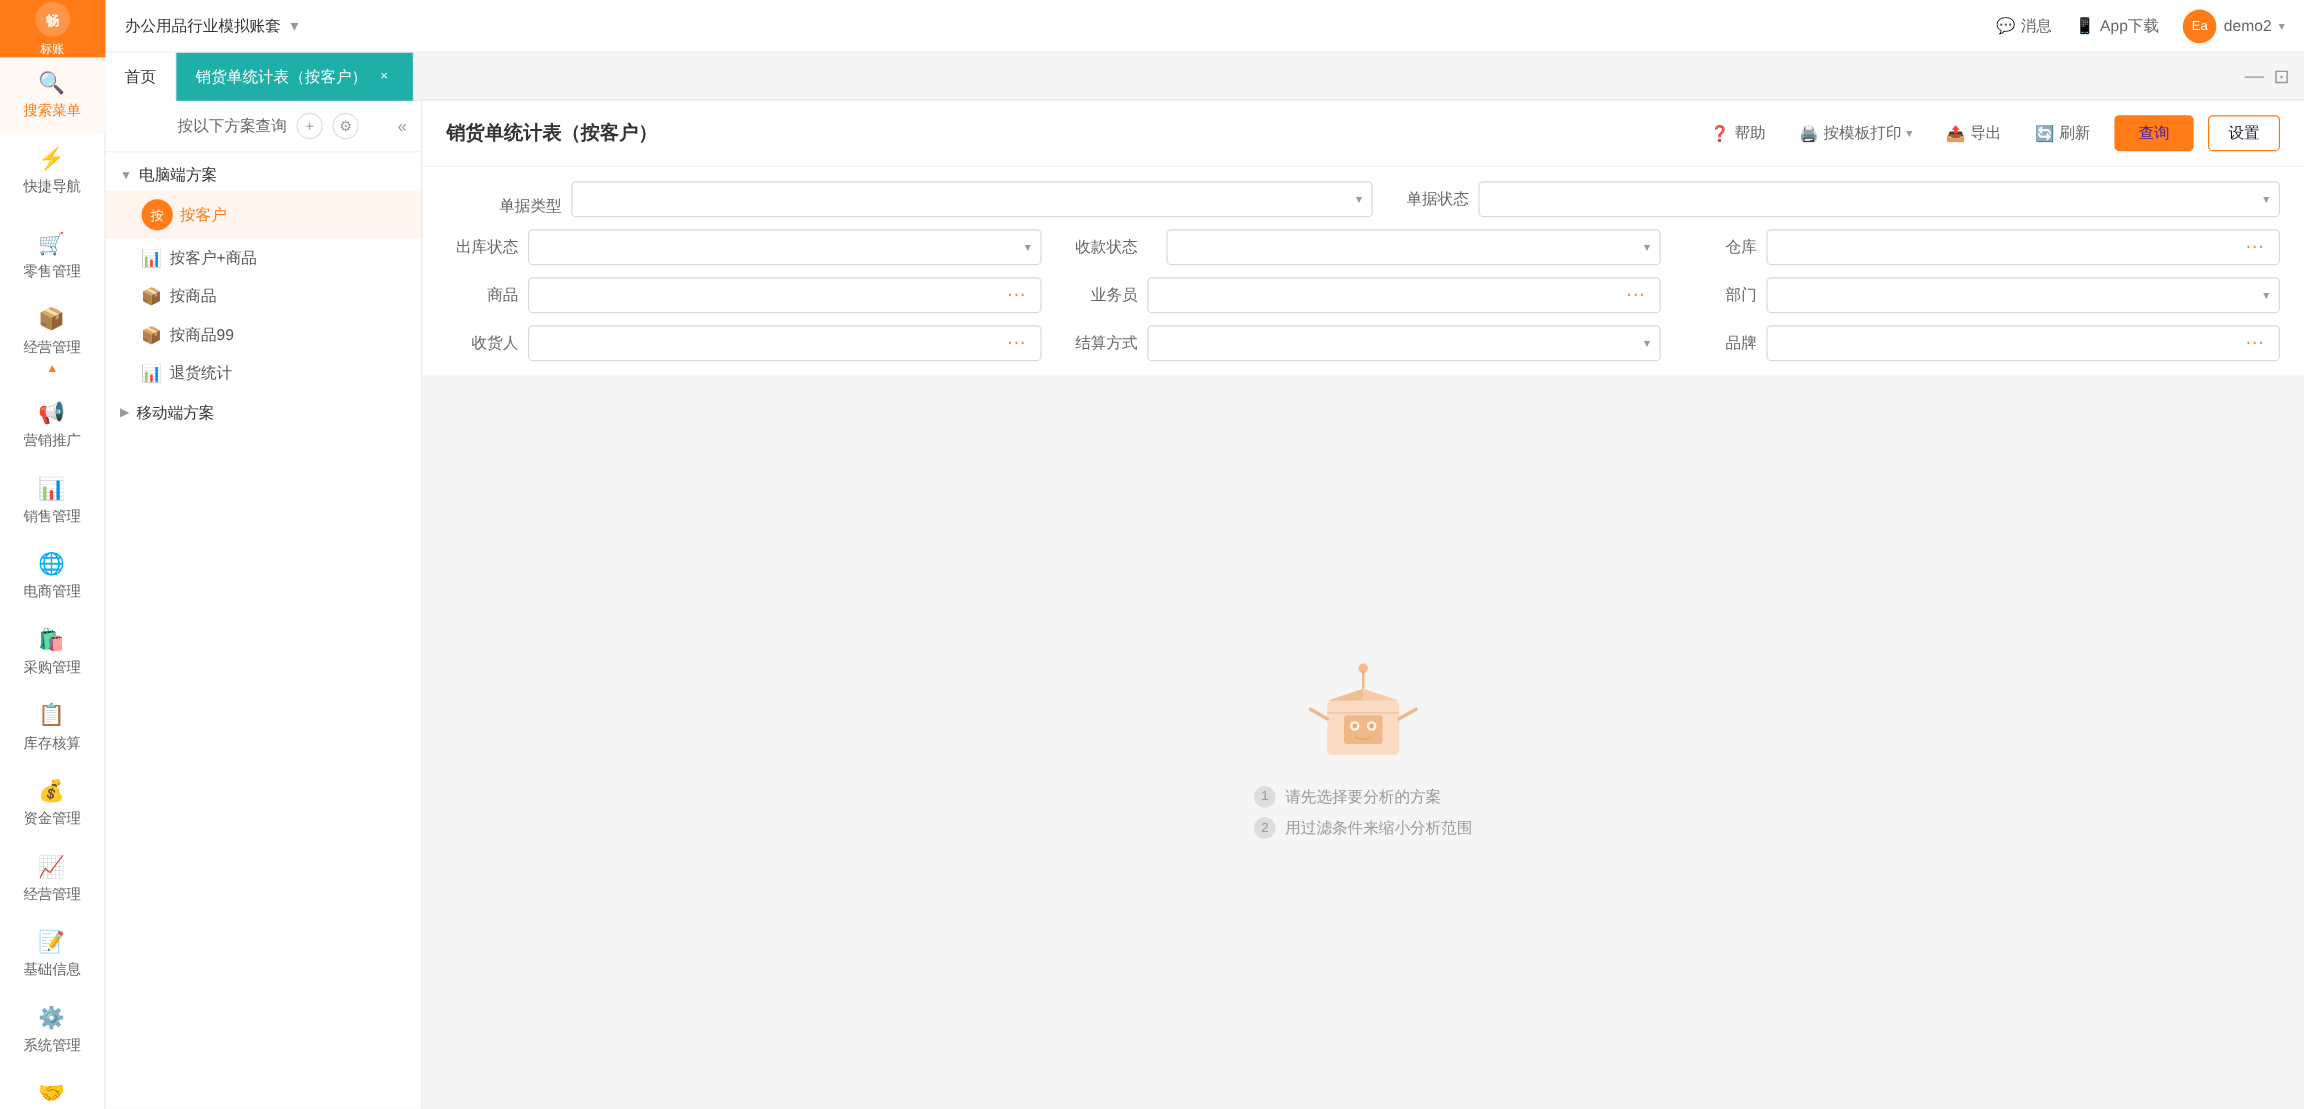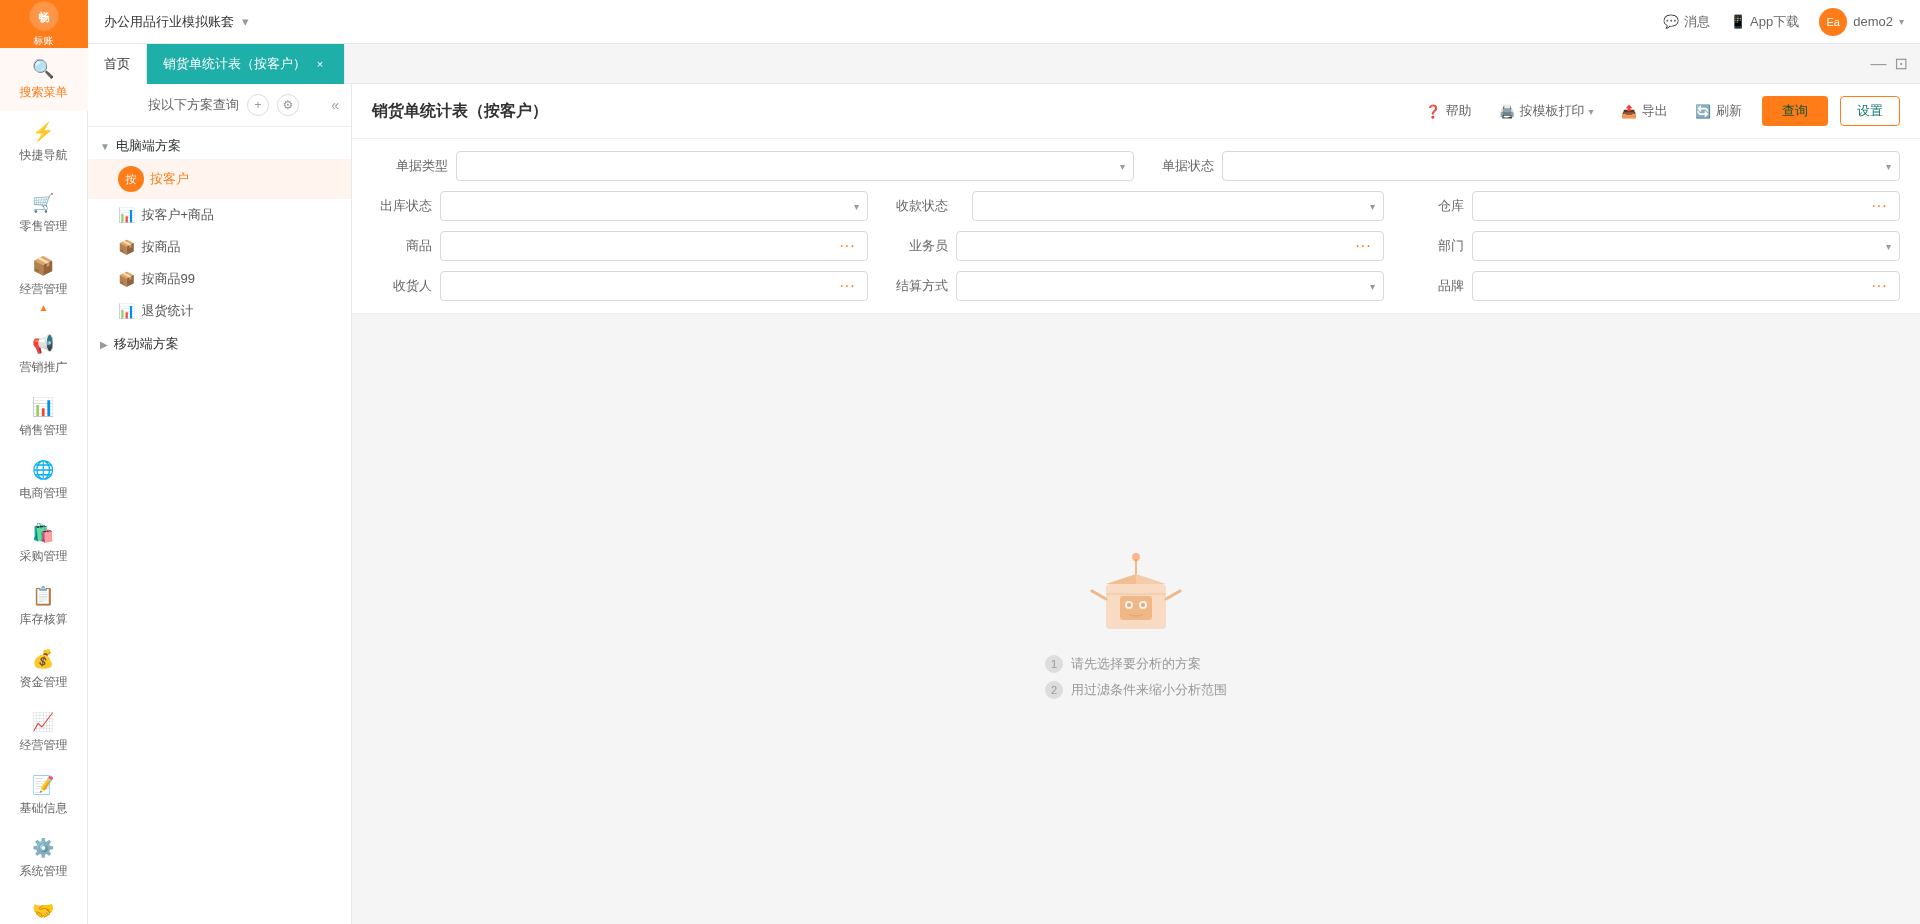--- a/index.html
+++ b/index.html
@@ -250,30 +250,30 @@
       display: flex;
       align-items: center;
       gap: 4px;
       color: #666;
       cursor: pointer;
       font-size: 13px;
       padding: 4px 8px;
     }
     .query-btn {
       background: #ff7c19;
-      color: #14532d;
+      color: #4c1d95;
       border: none;
       padding: 6px 20px;
       border-radius: 4px;
       cursor: pointer;
       font-size: 13px;
     }
     .settings-btn {
       background: #fff;
-      color: #0f766e;
+      color: #0f172a;
       border: 1px solid #ff7c19;
       padding: 5px 16px;
       border-radius: 4px;
       cursor: pointer;
       font-size: 13px;
     }
 
     
     .filter-area {
       background: #fff;
@@ -574,21 +574,21 @@
             <span>刷新</span>
           </div>
           <button class="query-btn">查询</button>
           <button class="settings-btn">设置</button>
         </div>
       </div>
 
       <div class="filter-area">
 
         <div class="filter-row">
-          <div class="filter-item" style="flex:1;margin-left:16px;">
+          <div class="filter-item" style="flex:1;margin-left:36px;align-items:flex-end;">
             <span class="filter-label filter-label-wide">单据类型</span>
             <div class="filter-select">
               <span></span>
               <span class="filter-select-arrow">▾</span>
             </div>
           </div>
           <div class="filter-item" style="flex:1;margin-left:20px;">
             <span class="filter-label filter-label-wide">单据状态</span>
             <div class="filter-select">
               <span></span>

